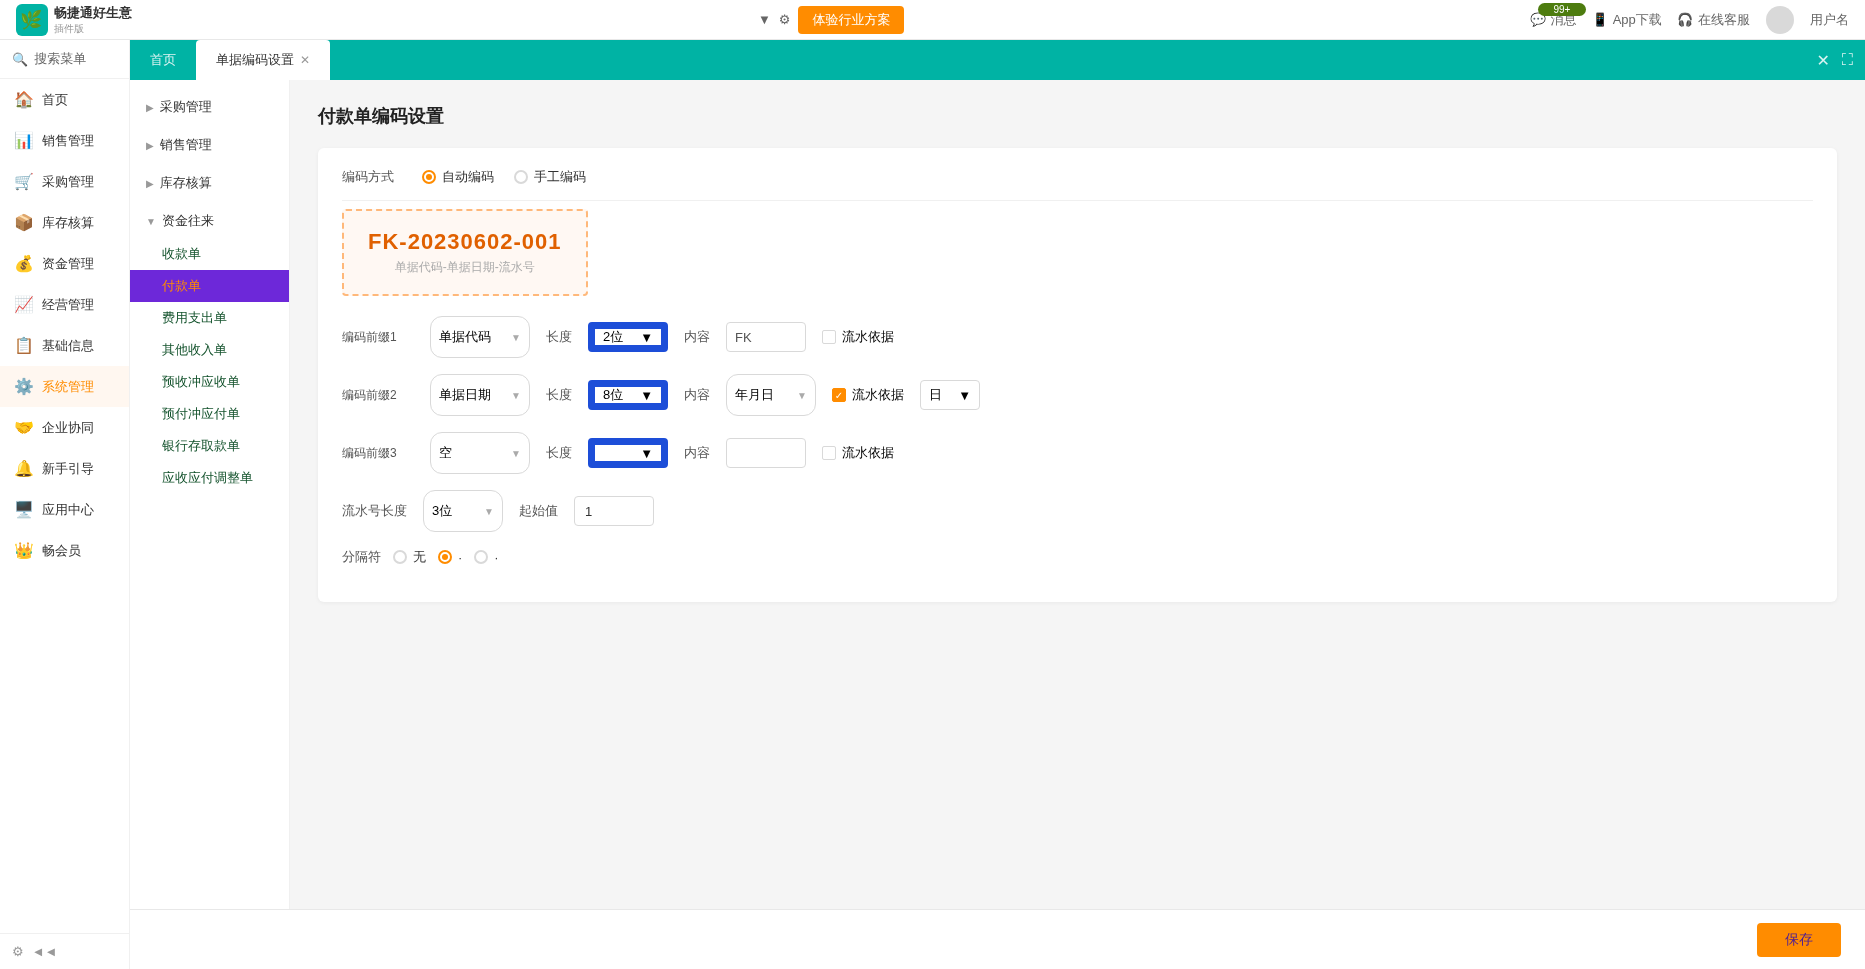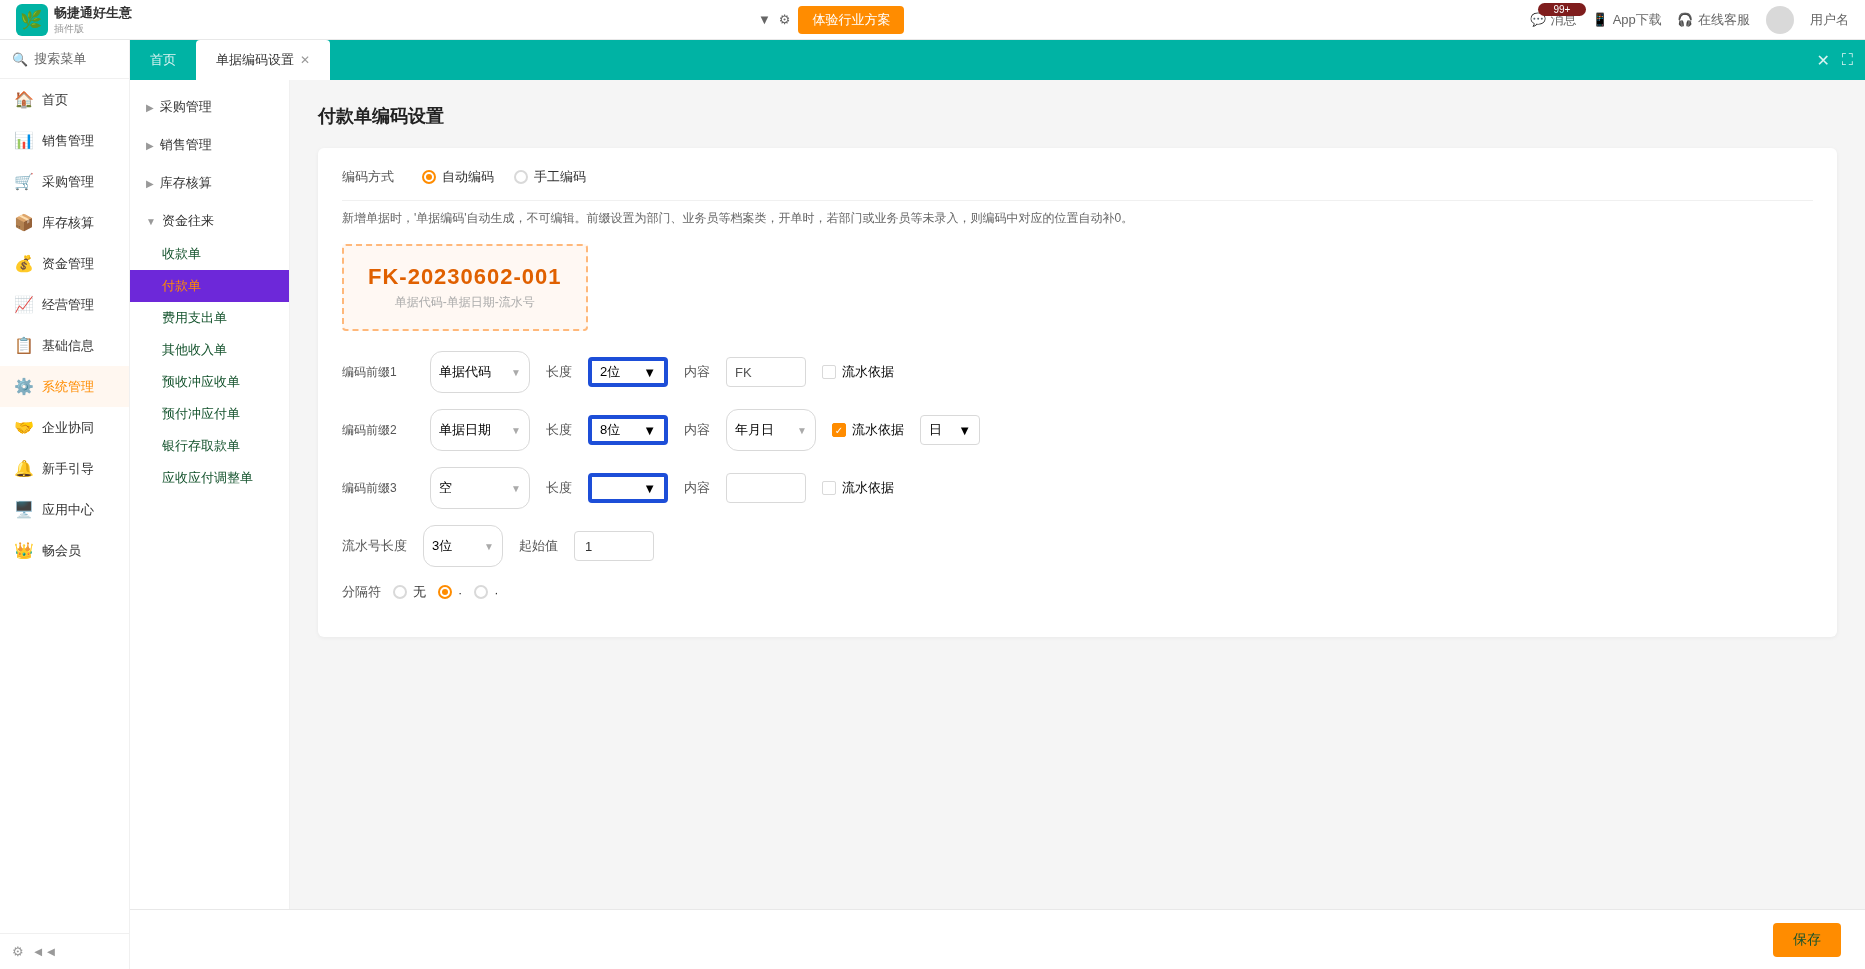--- a/index.html
+++ b/index.html
@@ -25,21 +25,21 @@
       background: #ff8c00;
       color: #fff;
       border: none;
       border-radius: 4px;
       padding: 5px 14px;
       cursor: pointer;
       font-size: 13px;
     }
     .top-bar-right { display: flex; align-items: center; gap: 16px; color: #666; font-size: 13px; }
     .badge-wrap { position: relative; display: inline-block; }
-    .badge { background: #7f1d1d; color: #fff; font-size: 10px; border-radius: 8px; padding: 1px 16px; position: absolute; top: -8px; right: -10px; white-space: nowrap; }
+    .badge { background: #4d7c0f; color: #fff; font-size: 10px; border-radius: 8px; padding: 1px 16px; position: absolute; top: -8px; right: -10px; white-space: nowrap; }
     .top-right-item { display: flex; align-items: center; gap: 4px; cursor: pointer; }
     .avatar-box { width: 28px; height: 28px; border-radius: 50%; background: #d9d9d9; }
 
     
     .layout { display: flex; height: calc(969px - 40px); }
 
     
     .sidebar {
       width: 130px;
       background: #fff;
@@ -166,21 +166,21 @@
     .form-label { font-size: 12px; color: #555; width: 72px; flex-shrink: 0; }
     .form-select {
       height: 42px; border: 1px solid #d9d9d9; border-radius: 12px;
       padding: 0 8px; font-size: 13px; background: #fff;
       display: flex; align-items: center; justify-content: space-between;
       min-width: 100px; cursor: pointer; gap: 6px;
     }
     .form-select .arrow { color: #aaa; font-size: 10px; }
     .length-label { font-size: 13px; color: #555; }
     .length-select {
-      height: 30px; border: 4px solid #1d4ed8; border-radius: 4px;
+      height: 30px; border: 7px solid #1d4ed8; border-radius: 4px;
       padding: 0 8px; font-size: 13px; background: #fff;
       display: flex; align-items: center; justify-content: space-between;
       min-width: 80px; cursor: pointer;
     }
     .content-label { font-size: 13px; color: #555; }
     .content-input {
       height: 30px; border: 1px solid #d9d9d9; border-radius: 4px;
       padding: 0 8px; font-size: 13px; background: #fff;
       min-width: 80px; display: flex; align-items: center; color: #555;
     }
@@ -208,24 +208,24 @@
       height: 60px;
       background: #fff;
       border-top: 1px solid #e8e8e8;
       display: flex;
       align-items: center;
       justify-content: flex-end;
       padding: 0 24px;
     }
     .btn-save {
       background: #ff8c00;
-      color: #14532d;
+      color: #4c1d95;
       border: none;
       border-radius: 4px;
-      padding: 8px 20px;
+      padding: 8px 28px;
       font-size: 14px;
       cursor: pointer;
     }
 
     .divider { height: 1px; background: #f0f0f0; margin: 8px 0; }
   </style>
 </head>
 <body>
 
 <div class="top-bar">
@@ -408,21 +408,20 @@
               <span>自动编码</span>
             </label>
             <label class="radio-item">
               <div class="radio-circle"></div>
               <span>手工编码</span>
             </label>
           </div>
 
           <div class="divider"></div>
 
-          <p class="hint-text">新增单据时，'单据编码'自动生成，不可编辑。前缀设置为部门、业务员等档案类，开单时，若部门或业务员等未录入，则编码中对应的位置自动补0。</p>
 
           
           <div class="example-box">
             <div class="example-code">FK-20230602-001</div>
             <div class="example-sub">单据代码-单据日期-流水号</div>
           </div>
 
           
 
           

